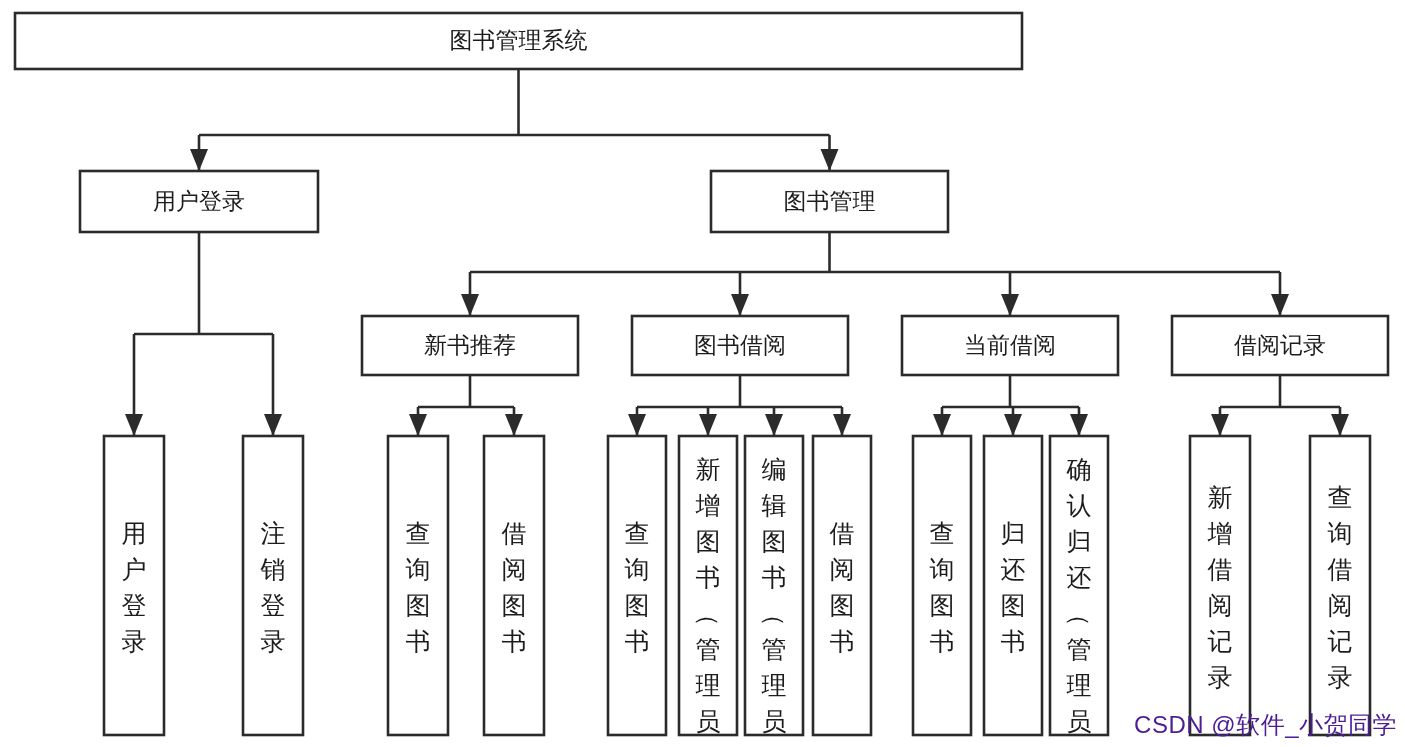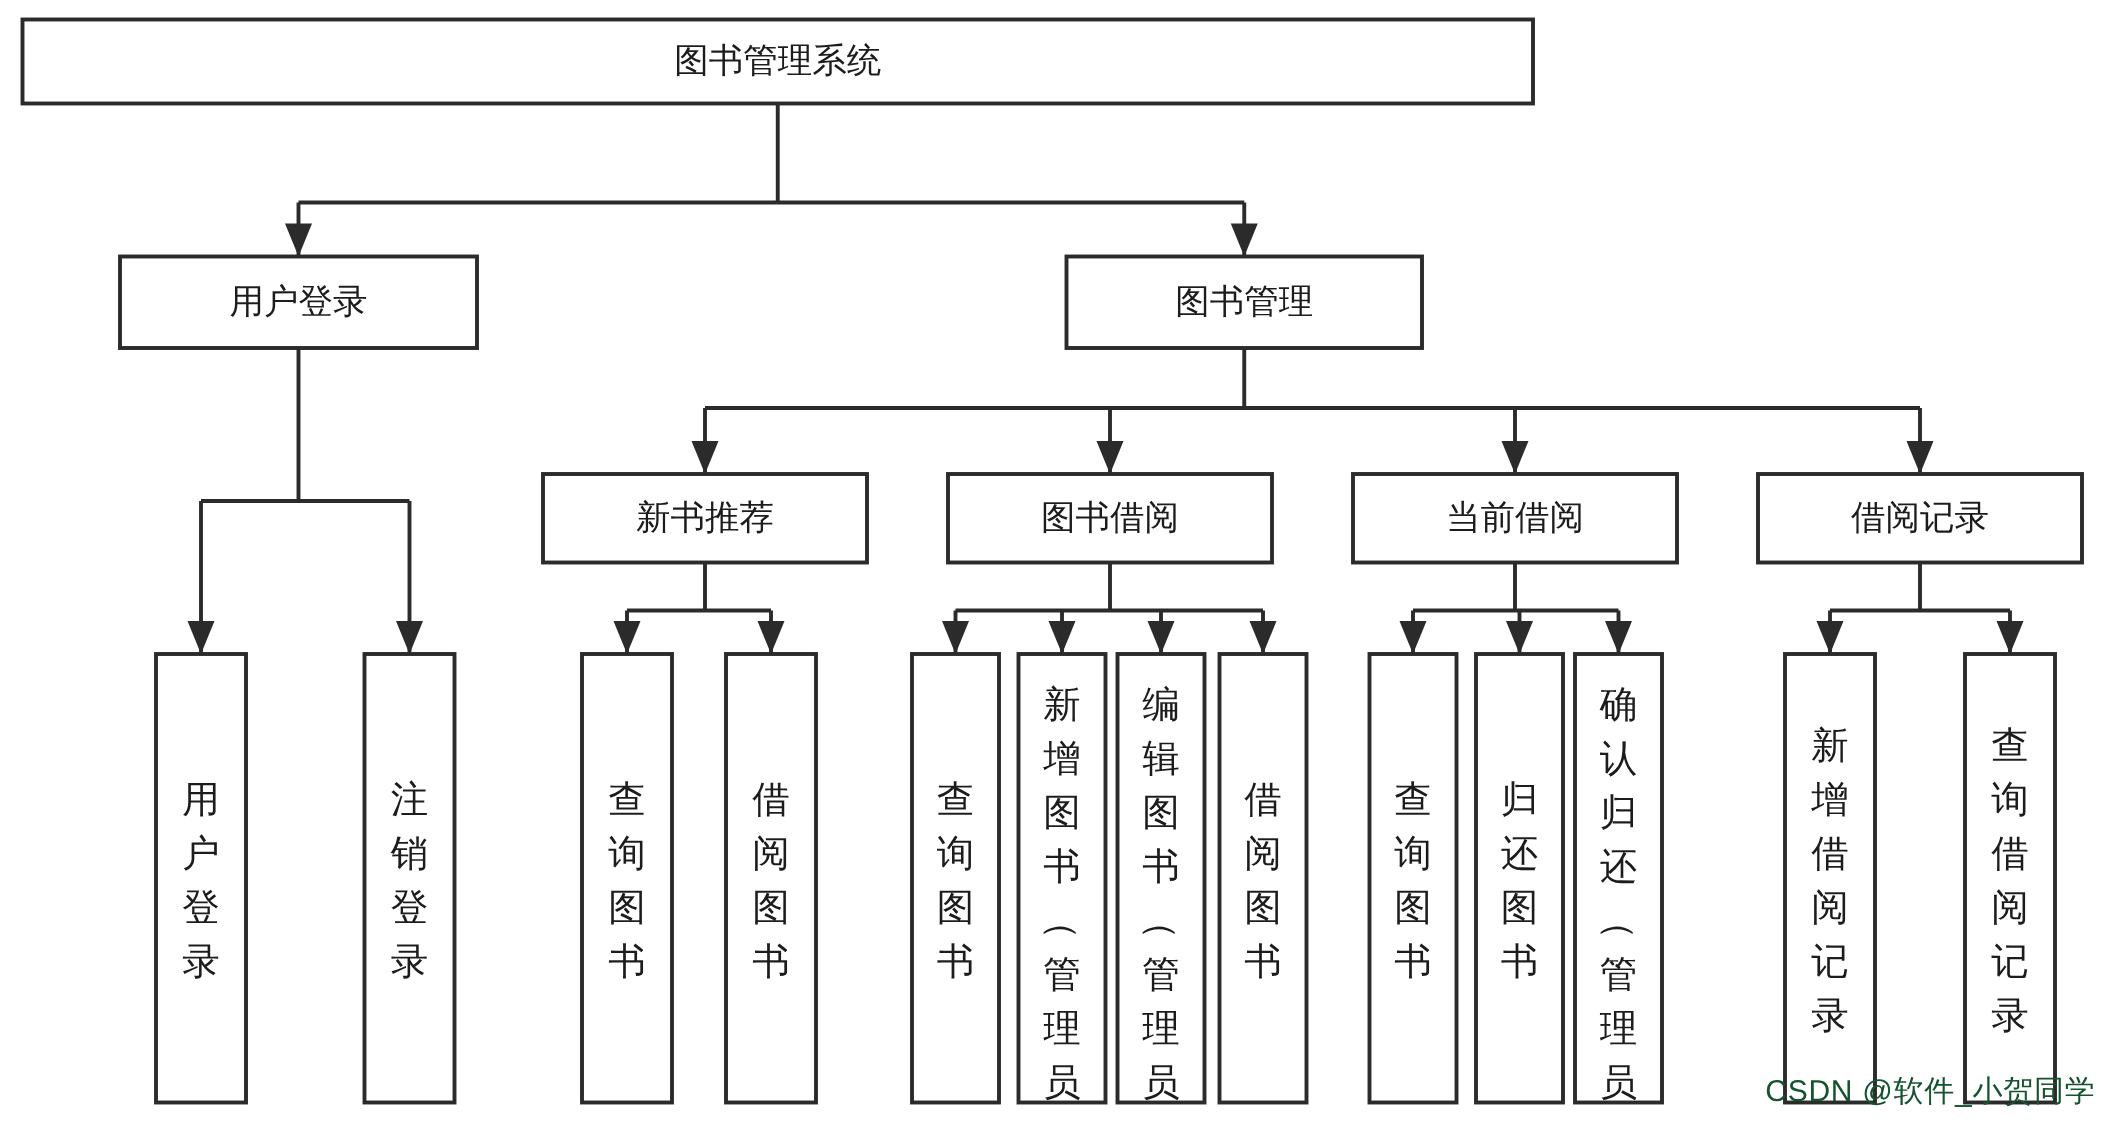--- a/index.html
+++ b/index.html
@@ -48,22 +48,22 @@
   }
   .arrow-head {
     fill: #2b2b2b;
     stroke: none;
   }
   .watermark {
     position: absolute;
     right: 8px;
     bottom: 6px;
     font-family: "Liberation Sans", "DejaVu Sans", sans-serif;
-    font-size: 20px;
-    color: #14532d;
+    font-size: 24px;
+    color: #4c1d95;
     letter-spacing: 0.5px;
     white-space: nowrap;
     pointer-events: none;
   }
 </style>
 </head>
 <body>
 
 <svg id="diagram" viewBox="0 0 1405 747">
   <g id="connectors">

